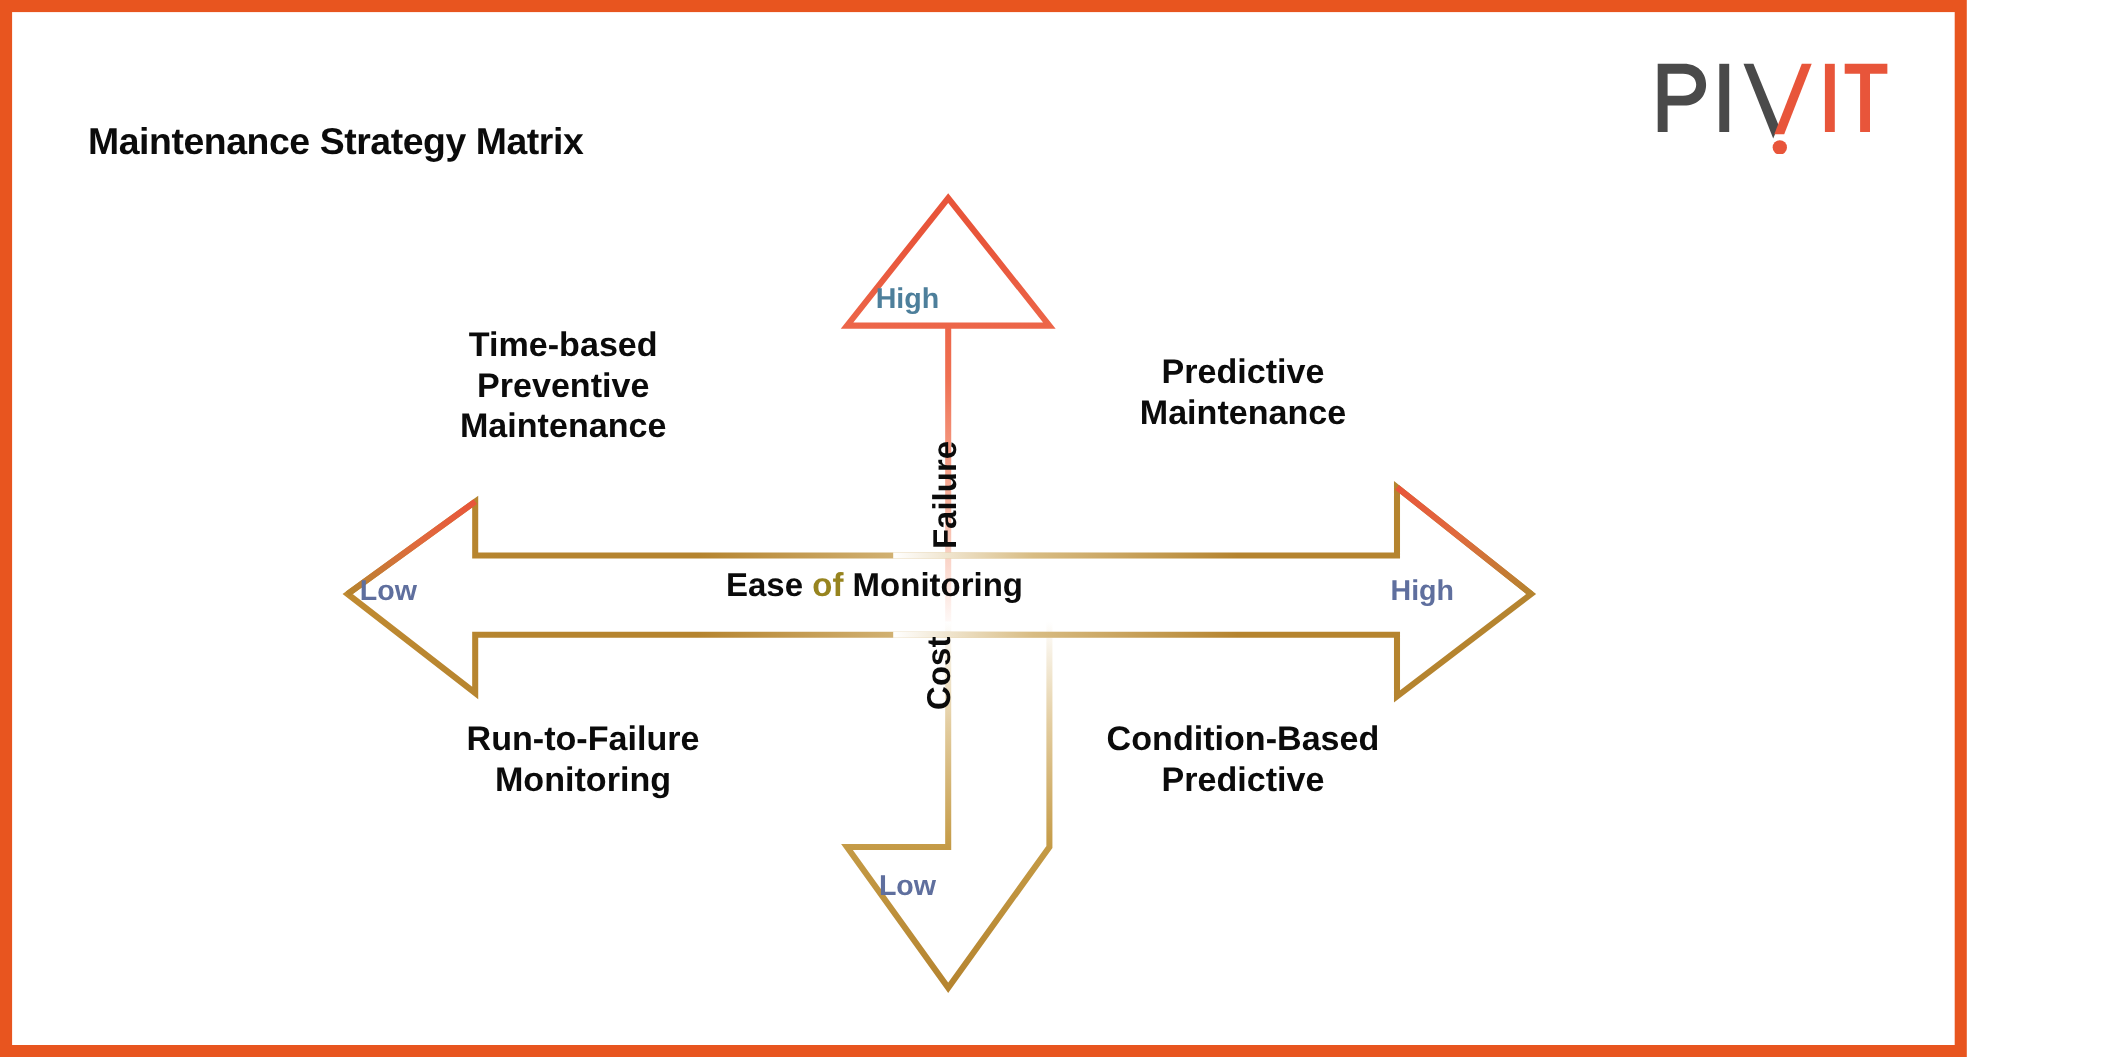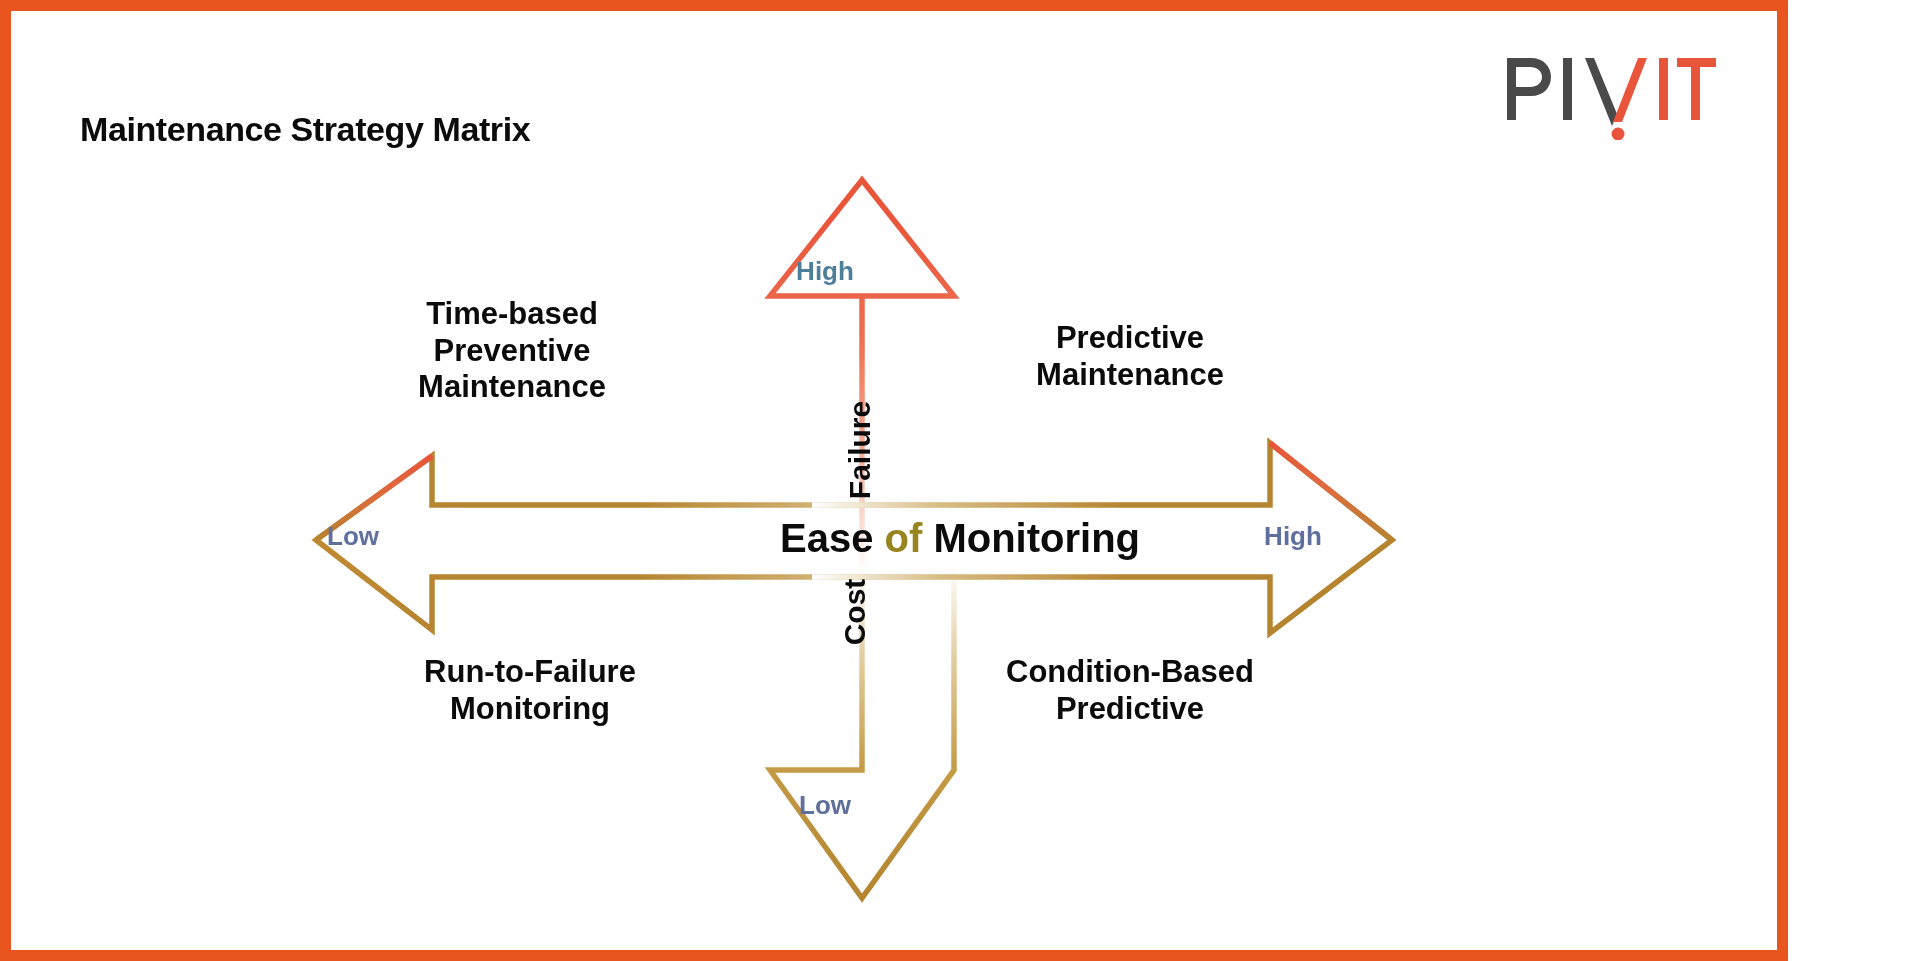--- a/index.html
+++ b/index.html
@@ -88,22 +88,21 @@
   .quad-tl { left: 352px; top: 296px; width: 320px; }
   .quad-tr { left: 950px; top: 320px; width: 360px; }
   .quad-bl { left: 360px; top: 654px; width: 340px; }
   .quad-br { left: 940px; top: 654px; width: 380px; }
 
   .axis-center {
     position: absolute;
     left: 660px;
     top: 516px;
     width: 600px;
-    text-align: center;
-    font-size: 40px;
+    font-size: 30px;
     font-weight: 700;
     color: #0b0b0b;
     white-space: nowrap;
   }
   .axis-center .accent { color: #97841f; }
 
   .axis-vert {
     position: absolute;
     font-size: 30px;
     font-weight: 700;

